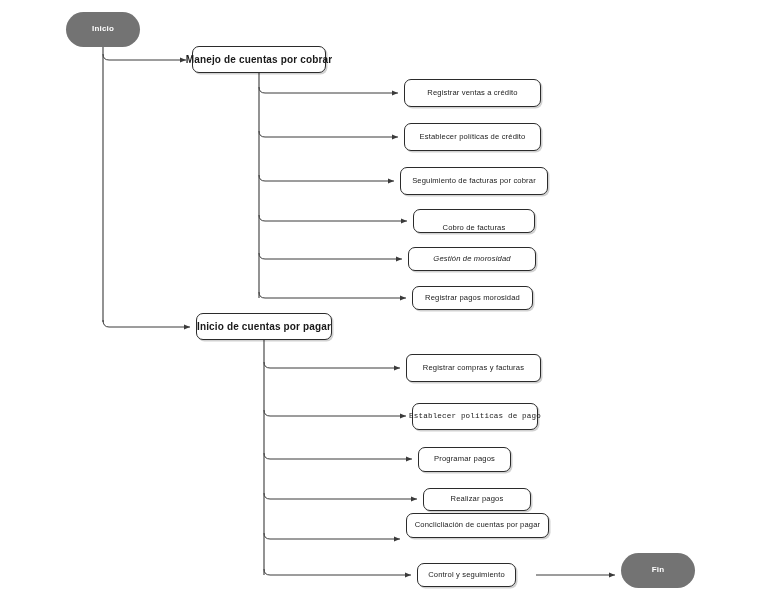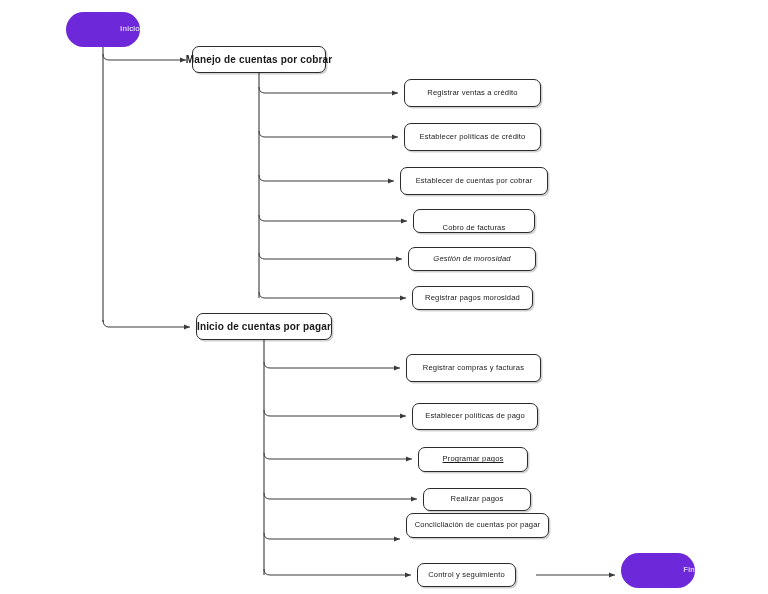--- a/index.html
+++ b/index.html
@@ -31,27 +31,26 @@
     position: absolute;
     box-sizing: border-box;
     display: flex;
     align-items: center;
     justify-content: center;
     text-align: center;
     line-height: 1.1;
     white-space: nowrap;
   }
   .node.terminal {
-    background: #6d28d9;
+    background: #737373;
     color: #ffffff;
     border-radius: 18px;
     font-size: 8px;
-    font-weight: normal;
+    font-weight: bold;
     letter-spacing: 0.2px;
-    justify-content: flex-end;
   }
   .node.process {
     background: #ffffff;
     color: #1a1a1a;
     border: 1px solid #2b2b2b;
     border-radius: 7px;
     font-size: 7.6px;
     letter-spacing: 0.15px;
     box-shadow: 1.5px 1.5px 0 rgba(0,0,0,0.18);
   }
@@ -115,39 +114,39 @@
     <span>Inicio de cuentas por pagar</span>
   </div>
 
   <div class="node process" style="left:404px; top:79px; width:137px; height:28px;">
     <span>Registrar ventas a crédito</span>
   </div>
   <div class="node process" style="left:404px; top:123px; width:137px; height:28px;">
     <span>Establecer políticas de crédito</span>
   </div>
   <div class="node process" style="left:400px; top:167px; width:148px; height:28px;">
-    <span>Establecer de cuentas por cobrar</span>
+    <span>Seguimiento de facturas por cobrar</span>
   </div>
   <div class="node process" style="left:413px; top:209px; width:122px; height:24px;align-items:flex-end;">
     <span>Cobro de facturas</span>
   </div>
   <div class="node process" style="left:408px; top:247px; width:128px; height:24px;font-style:italic;">
     <span>Gestión de morosidad</span>
   </div>
   <div class="node process" style="left:412px; top:286px; width:121px; height:24px;">
     <span>Registrar pagos morosidad</span>
   </div>
 
   <div class="node process" style="left:406px; top:354px; width:135px; height:28px;border-radius:6px;">
     <span>Registrar compras y facturas</span>
   </div>
-  <div class="node process" style="left:412px; top:403px; width:126px; height:27px;">
+  <div class="node process" style="left:412px; top:403px; width:126px; height:27px;font-family:Liberation Mono, monospace;">
     <span>Establecer políticas de pago</span>
   </div>
-  <div class="node process" style="left:418px; top:447px; width:110px; height:25px;text-decoration:underline;">
+  <div class="node process" style="left:418px; top:447px; width:93px; height:25px;">
     <span>Programar pagos</span>
   </div>
   <div class="node process" style="left:423px; top:488px; width:108px; height:23px;">
     <span>Realizar pagos</span>
   </div>
   <div class="node process" style="left:406px; top:513px; width:143px; height:25px;">
     <span>Conclicliación de cuentas por pagar</span>
   </div>
   <div class="node process" style="left:417px; top:563px; width:99px; height:24px;">
     <span>Control y seguimiento</span>

